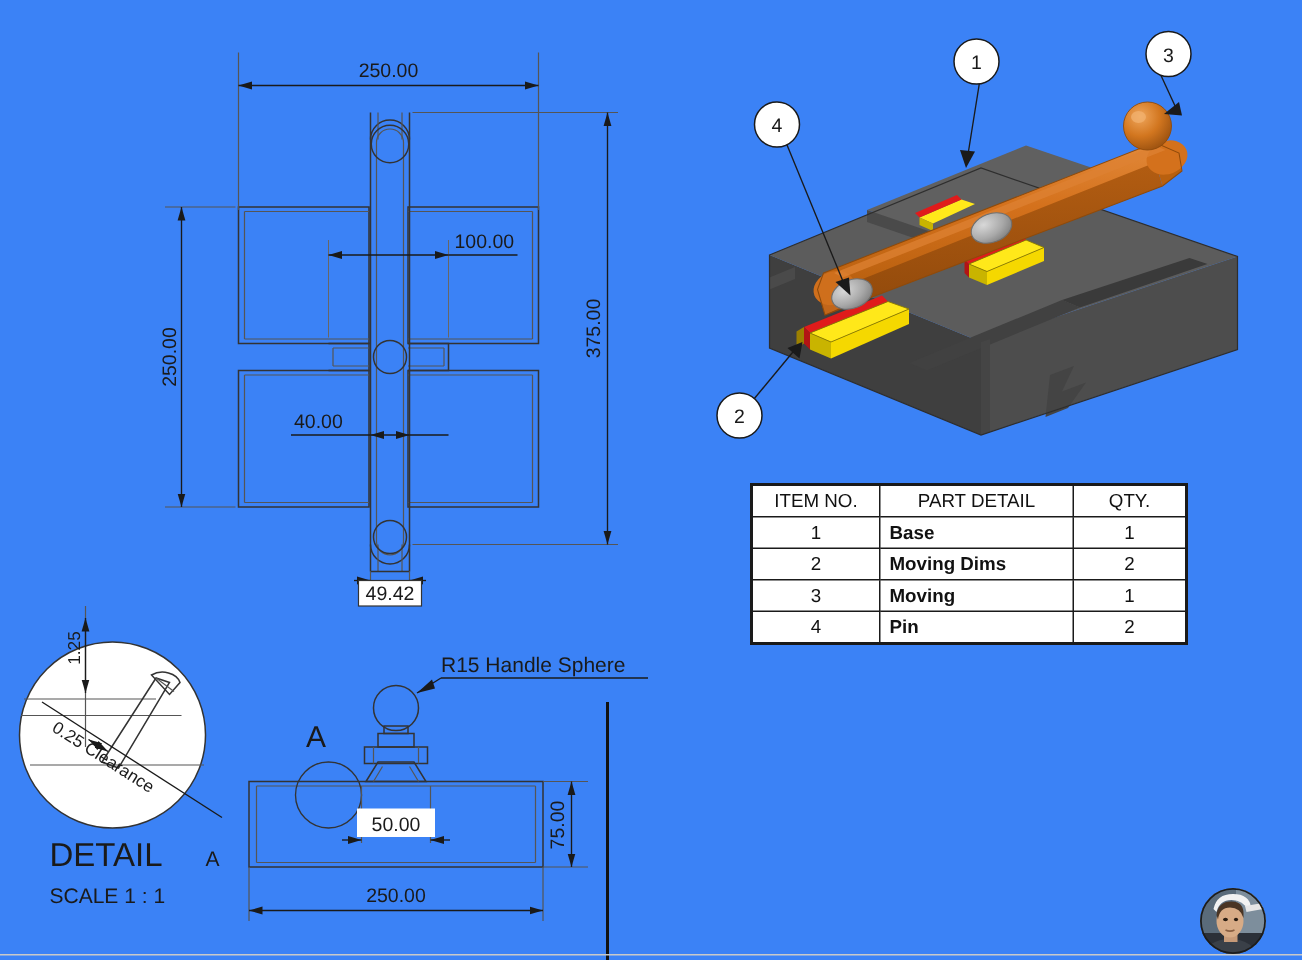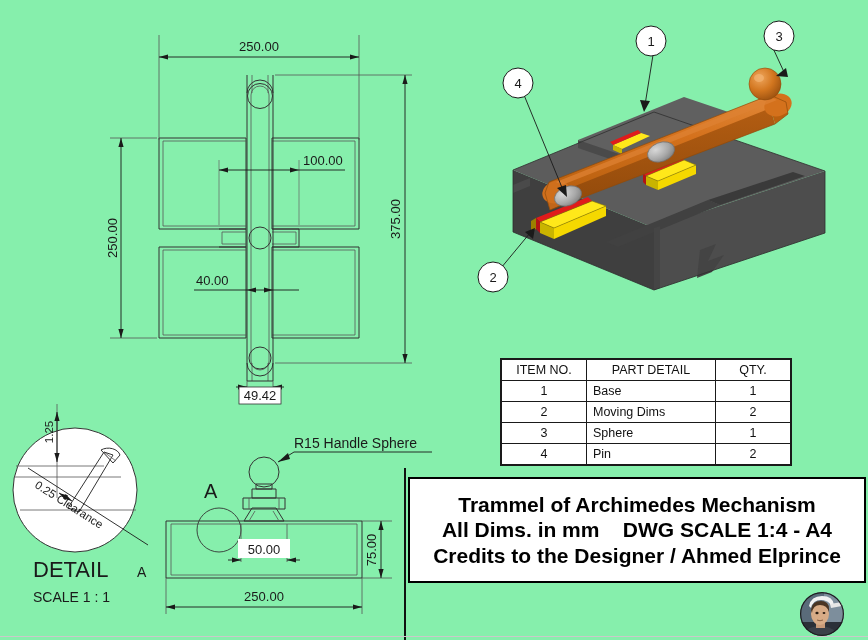--- a/index.html
+++ b/index.html
@@ -8,21 +8,21 @@
     padding: 0;
     background: #ffffff;
   }
   body {
     font-family: "Liberation Sans", sans-serif;
   }
   #sheet {
     position: relative;
     width: 868px;
     height: 640px;
-    background: #86efac;
+    background: #3b82f6;
     overflow: hidden;
   }
   #sheet svg.layer {
     position: absolute;
     left: 0;
     top: 0;
     width: 868px;
     height: 640px;
   }
   .dimtext {
@@ -103,36 +103,35 @@
   }
   
   #bom {
     position: absolute;
     left: 500px;
     top: 322px;
     width: 292px;
     border: 2px solid #1a1a1a;
     border-collapse: collapse;
     background: #ffffff;
-    margin-top: 36px;
   }
   #bom td, #bom th {
     border: 1px solid #1a1a1a;
     font-family: "Liberation Sans", sans-serif;
     font-size: 12.5px;
     color: #111111;
     height: 20px;
     padding: 0 6px;
     font-weight: normal;
   }
   #bom th {
     text-align: center;
   }
   #bom td.c-item { text-align: center; width: 72px; }
-  #bom td.c-part { text-align: left; }
+  #bom td.c-part { text-align: left; font-weight: bold; }
   #bom td.c-qty  { text-align: center; width: 62px; }
   
   #titleblock {
     position: absolute;
     left: 408px;
     top: 477px;
     width: 458px;
     height: 106px;
     border: 2px solid #000000;
     background: #ffffff;
@@ -521,38 +520,33 @@
         <td class="c-part">Base</td>
         <td class="c-qty">1</td>
       </tr>
       <tr>
         <td class="c-item">2</td>
         <td class="c-part">Moving Dims</td>
         <td class="c-qty">2</td>
       </tr>
       <tr>
         <td class="c-item">3</td>
-        <td class="c-part">Sphere</td>
+        <td class="c-part">Moving</td>
         <td class="c-qty">1</td>
       </tr>
       <tr>
         <td class="c-item">4</td>
         <td class="c-part">Pin</td>
         <td class="c-qty">2</td>
       </tr>
     </tbody>
   </table>
 
   <div id="divider"></div>
 
-  <div id="titleblock">
-    <div class="tline">Trammel of Archimedes Mechanism</div>
-    <div class="tline">All Dims. in mm    DWG SCALE 1:4 - A4</div>
-    <div class="tline">Credits to the Designer / Ahmed Elprince</div>
-  </div>
 
   <div id="avatar">
     <svg width="44" height="44" viewBox="0 0 44 44">
       <defs>
         <clipPath id="avclip">
             <circle cx="22" cy="22" r="22"></circle>
           </clipPath>
       </defs>
       <g clip-path="url(#avclip)">
         <rect x="0" y="0" width="44" height="44" fill="#5a6b7a"></rect>

